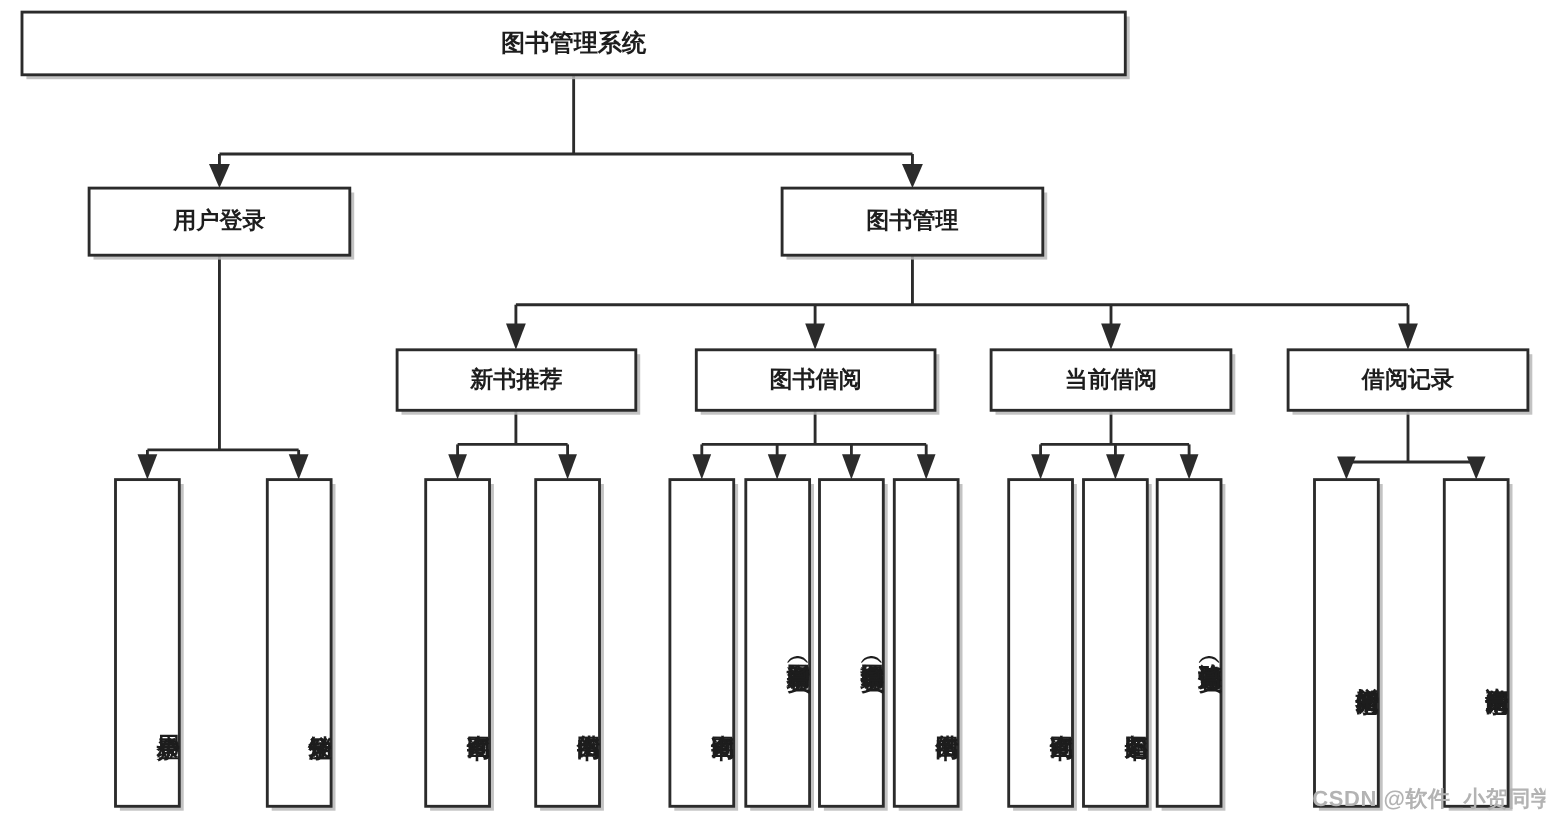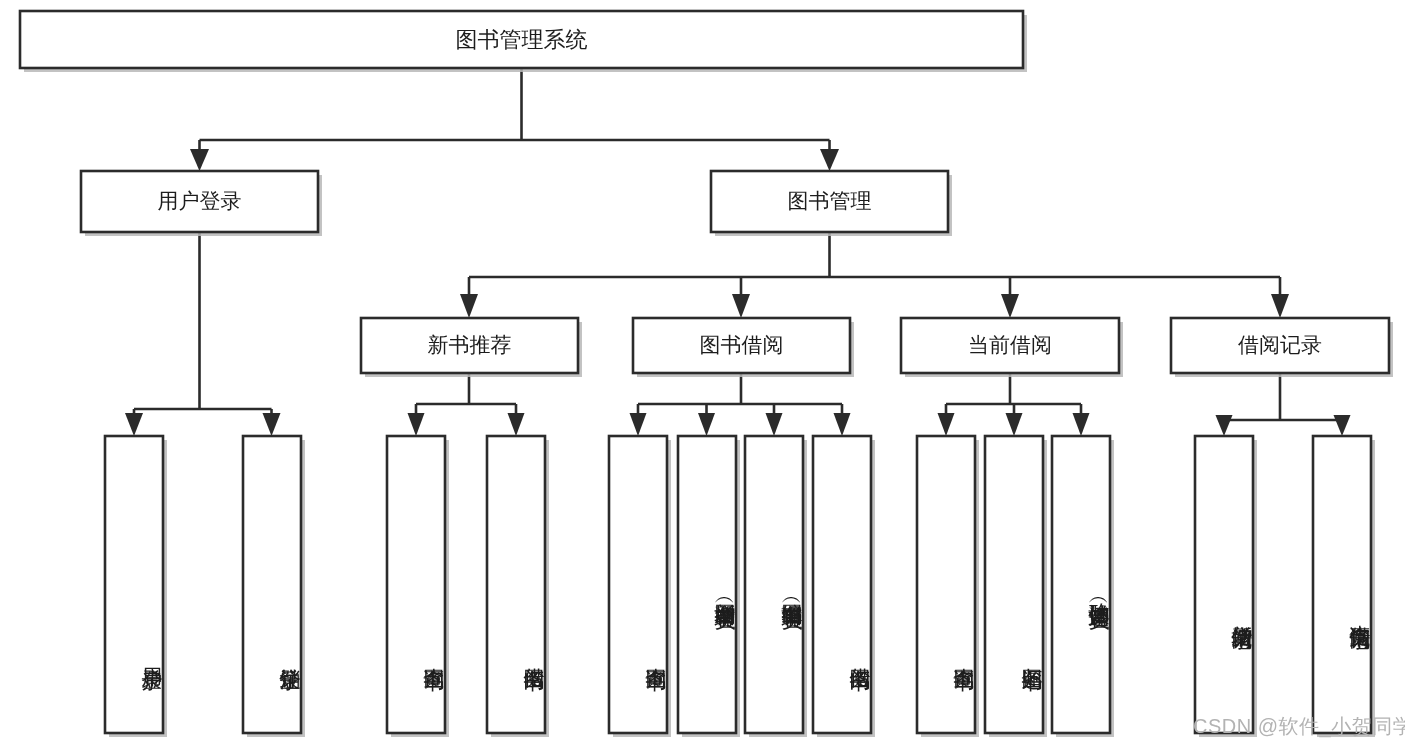--- a/index.html
+++ b/index.html
@@ -11,20 +11,21 @@
     width: 1405px;
     height: 747px;
     font-family: "Liberation Sans", "DejaVu Sans", sans-serif;
     overflow: hidden;
     position: relative;
   }
   #diagram-root {
     position: relative;
     width: 1405px;
     height: 747px;
+    font-weight: bold;
   }
   svg#flow-svg {
     position: absolute;
     top: 0;
     left: 0;
     width: 1405px;
     height: 747px;
     display: block;
   }
   .node-rect {

